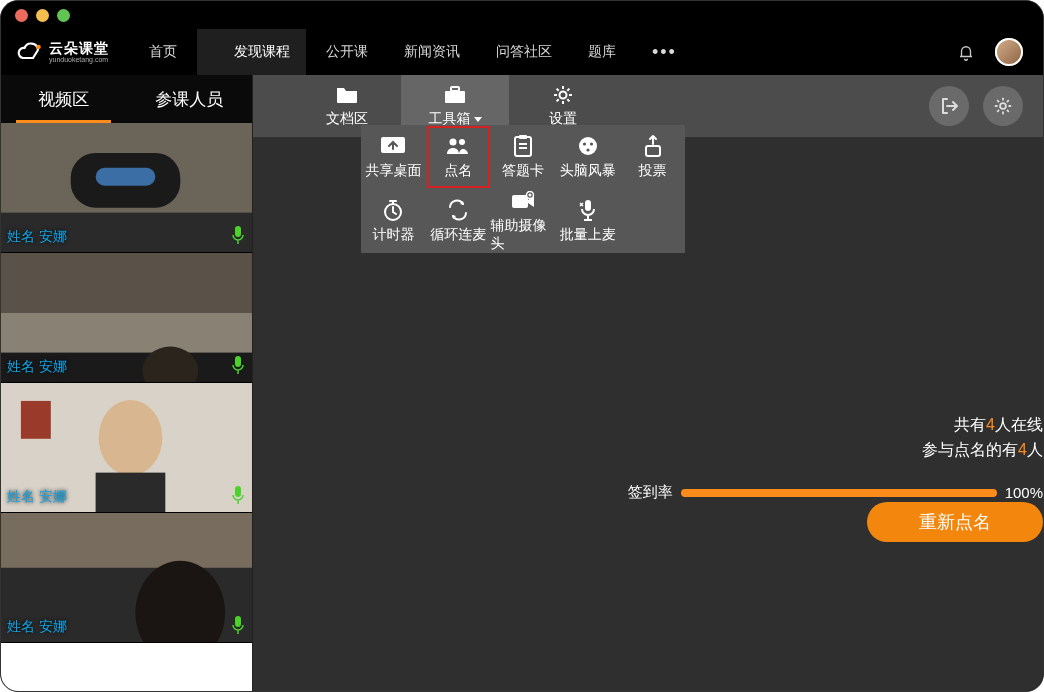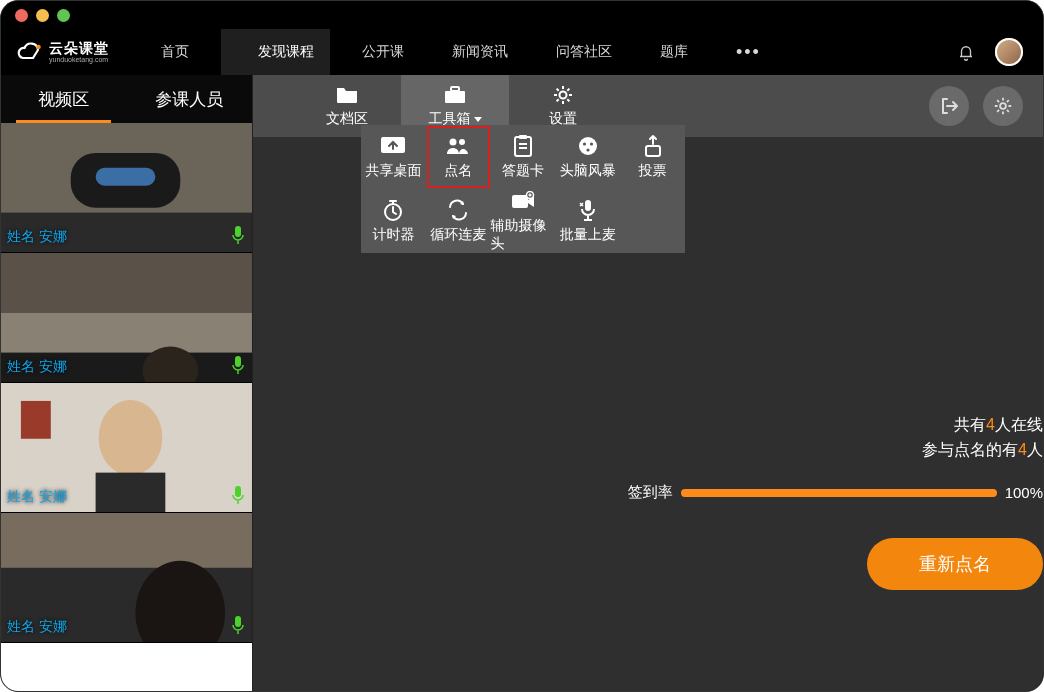--- a/index.html
+++ b/index.html
@@ -31,21 +31,21 @@
     .dot.red { background: #ec6a5e; }
     .dot.yellow { background: #f5bf4f; }
     .dot.green { background: #61c554; }
 
     .topnav {
       height: 46px;
       background: #000;
       display: flex;
       align-items: center;
       padding: 0 16px;
-      gap: 16px;
+      gap: 4px;
       position: relative;
     }
     .logo {
       display: flex;
       align-items: center;
       margin-right: 20px;
       color: #fff;
     }
     .logo-cloud {
       width: 28px;
@@ -229,26 +229,25 @@
     }
     .prog-label { font-size: 15px; }
     .prog-bar {
       width: 316px;
       height: 8px;
       background: #ff8c1a;
       border-radius: 5px;
     }
     .prog-val { font-size: 15px; }
     .orange-btn {
-      margin-top: 36px;
       background: #f3870d;
       color: #fff;
       border-radius: 26px;
       width: 176px;
-      height: 52px;
+      height: 40px;
       display:flex;
       align-items:center;
       justify-content:center;
       font-size: 18px;
       cursor: pointer;
     }
     svg { display:block; }
   </style>
 </head>
 <body>

